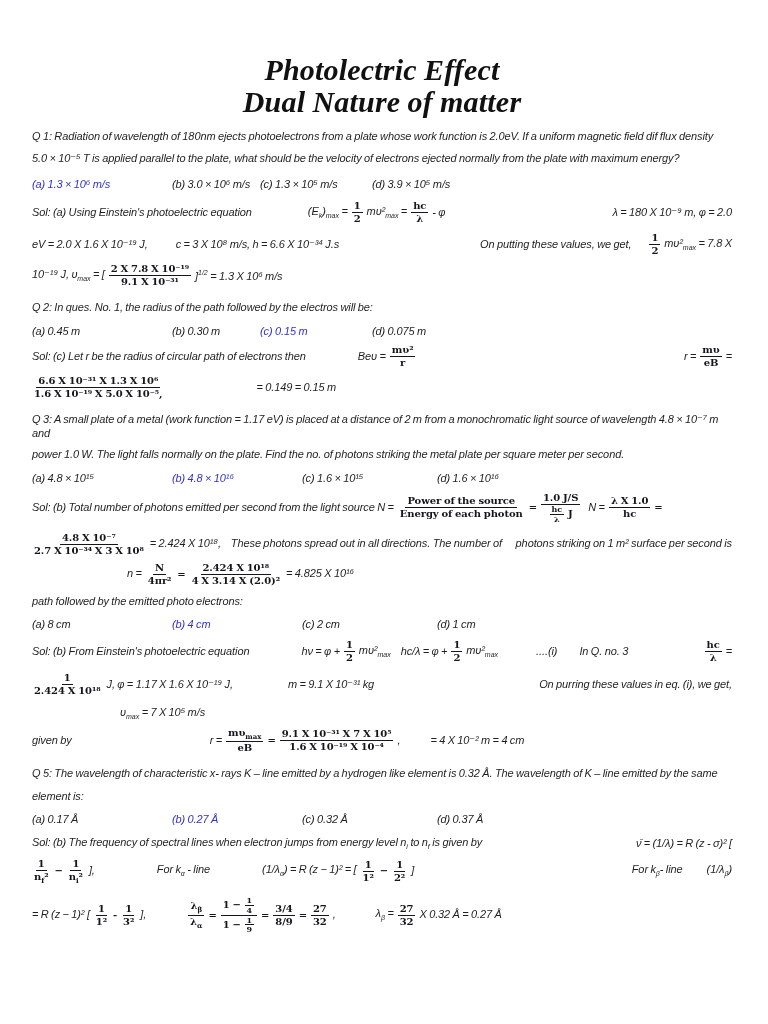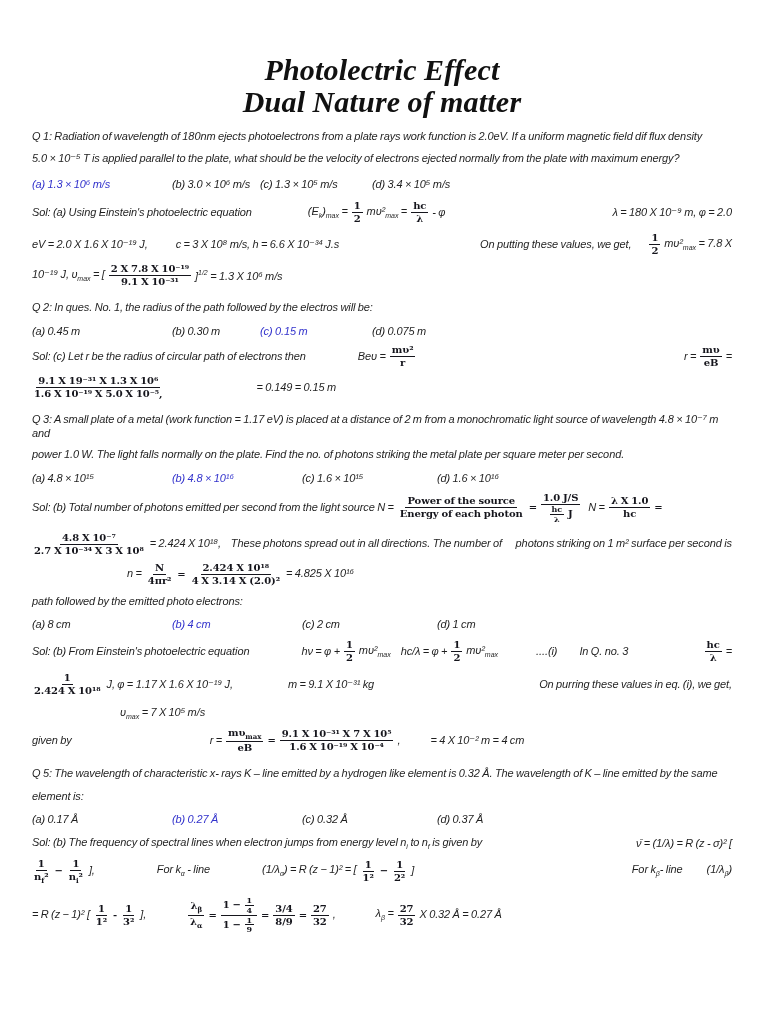--- a/index.html
+++ b/index.html
@@ -40,27 +40,27 @@
 </head>
 <body>
 
 <div class="page">
 
   <h1 class="title">
     <span>Photolectric Effect</span><br>
     <span>Dual Nature of matter</span>
   </h1>
 
-  <div class="stem" style="margin-top:12px">Q 1: Radiation of wavelength of 180nm ejects photoelectrons from a plate rays work function is 2.0eV. If  a  uniform magnetic field dif  flux density</div>
+  <div class="stem" style="margin-top:12px">Q 1: Radiation of wavelength of 180nm ejects photoelectrons from a plate whose work function is 2.0eV. If  a  uniform magnetic field dif  flux density</div>
   <div class="stem" style="margin-top:8px">5.0 × 10⁻⁵  T is applied parallel to the plate, what should be the velocity of electrons ejected normally from the plate with  maximum energy?</div>
   <div class="opts narrow">
     <span class="ans">(a) 1.3 × 10⁶ m/s</span>
     <span>(b) 3.0 × 10⁶ m/s</span>
     <span>(c) 1.3 × 10⁵ m/s</span>
-    <span>(d) 3.4 × 10⁵ m/s</span>
+    <span>(d) 3.9 × 10⁵ m/s</span>
   </div>
   <div class="r" style="margin-top:9px">
     <span>Sol:  (a) Using Einstein's photoelectric equation</span>
     <span class="fi nowrap" style="margin-left:56px">(E<sub>k</sub>)<sub>max</sub> =</span>
     <span class="fr">
         <span class="n">1</span>
         <span class="d">2</span>
       </span>
     <span class="fi nowrap">mυ²<sub>max</sub> =</span>
     <span class="fr">
@@ -105,21 +105,21 @@
       </span>
     <span class="fi nowrap" style="margin-left:auto">r =</span>
     <span class="fr">
         <span class="n">mυ</span>
         <span class="d">eB</span>
       </span>
     <span class="fi">=</span>
   </div>
   <div class="r" style="margin-top:6px">
     <span class="fr" style="margin-left:0">
-        <span class="n">9.1 X 19⁻³¹ X 1.3 X 10⁶</span>
+        <span class="n">6.6 X 10⁻³¹ X 1.3 X 10⁶</span>
         <span class="d">1.6 X 10⁻¹⁹ X 5.0 X 10⁻⁵,</span>
       </span>
     <span class="fi nowrap" style="margin-left:88px">= 0.149 =  0.15 m</span>
   </div>
 
   <div class="stem" style="margin-top:13px">Q 3: A small plate of a metal (work function = 1.17 eV) is placed at  a distance of 2 m from a monochromatic light  source of wavelength 4.8 × 10⁻⁷ m and</div>
   <div class="stem" style="margin-top:8px">power 1.0 W. The light falls normally on the plate. Find the no. of photons striking the metal plate per square meter per second.</div>
   <div class="opts wide" style="margin-top:10px">
     <span>(a) 4.8 × 10¹⁵</span>
     <span class="ans">(b) 4.8 × 10¹⁶</span>

